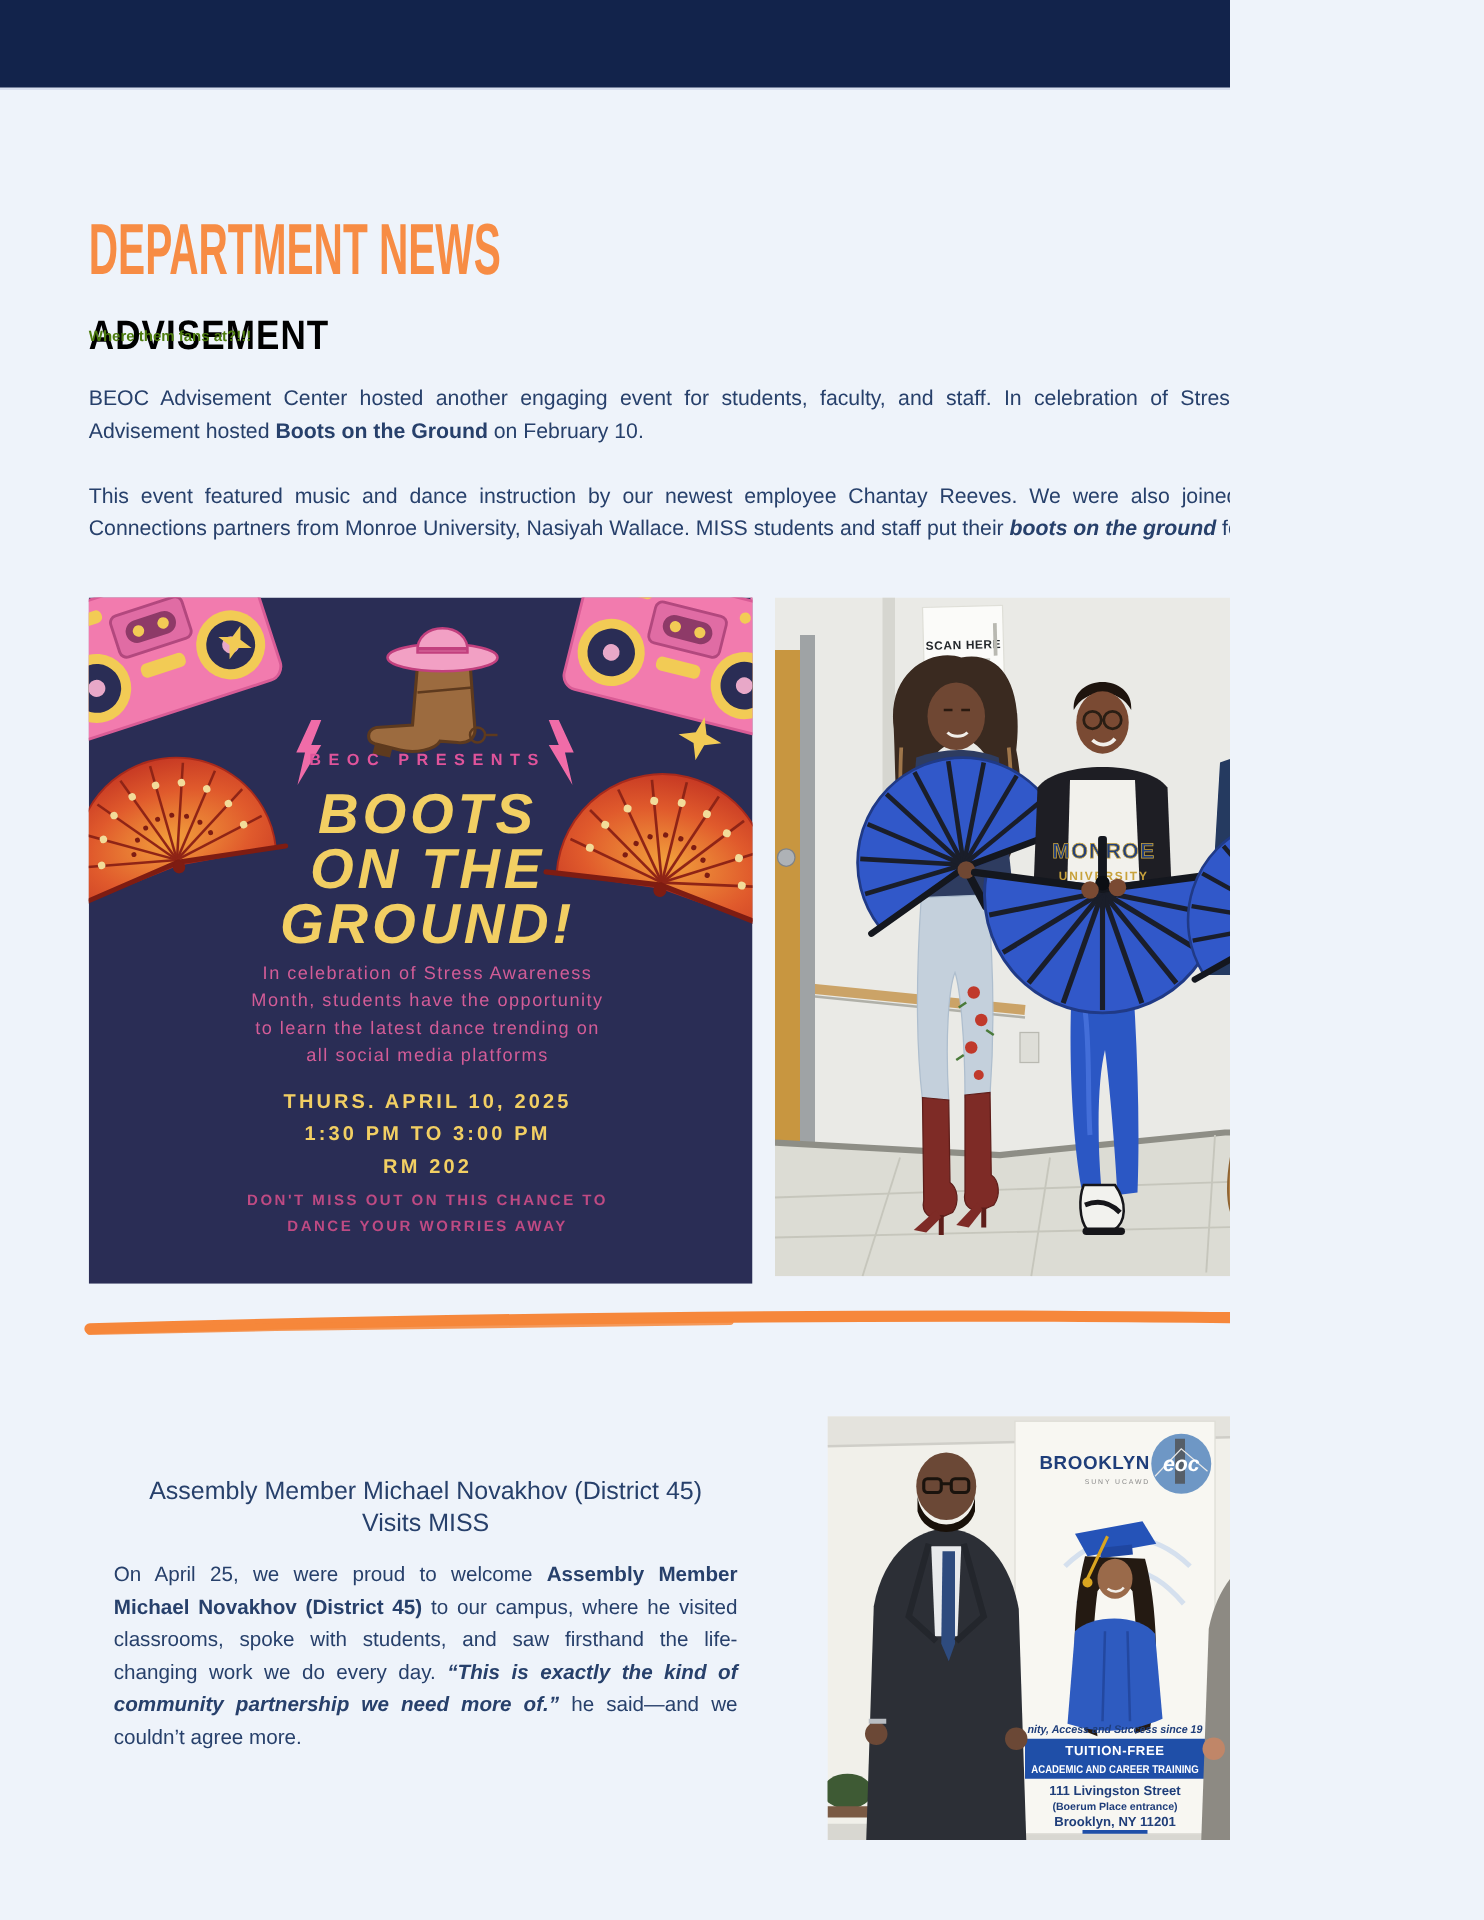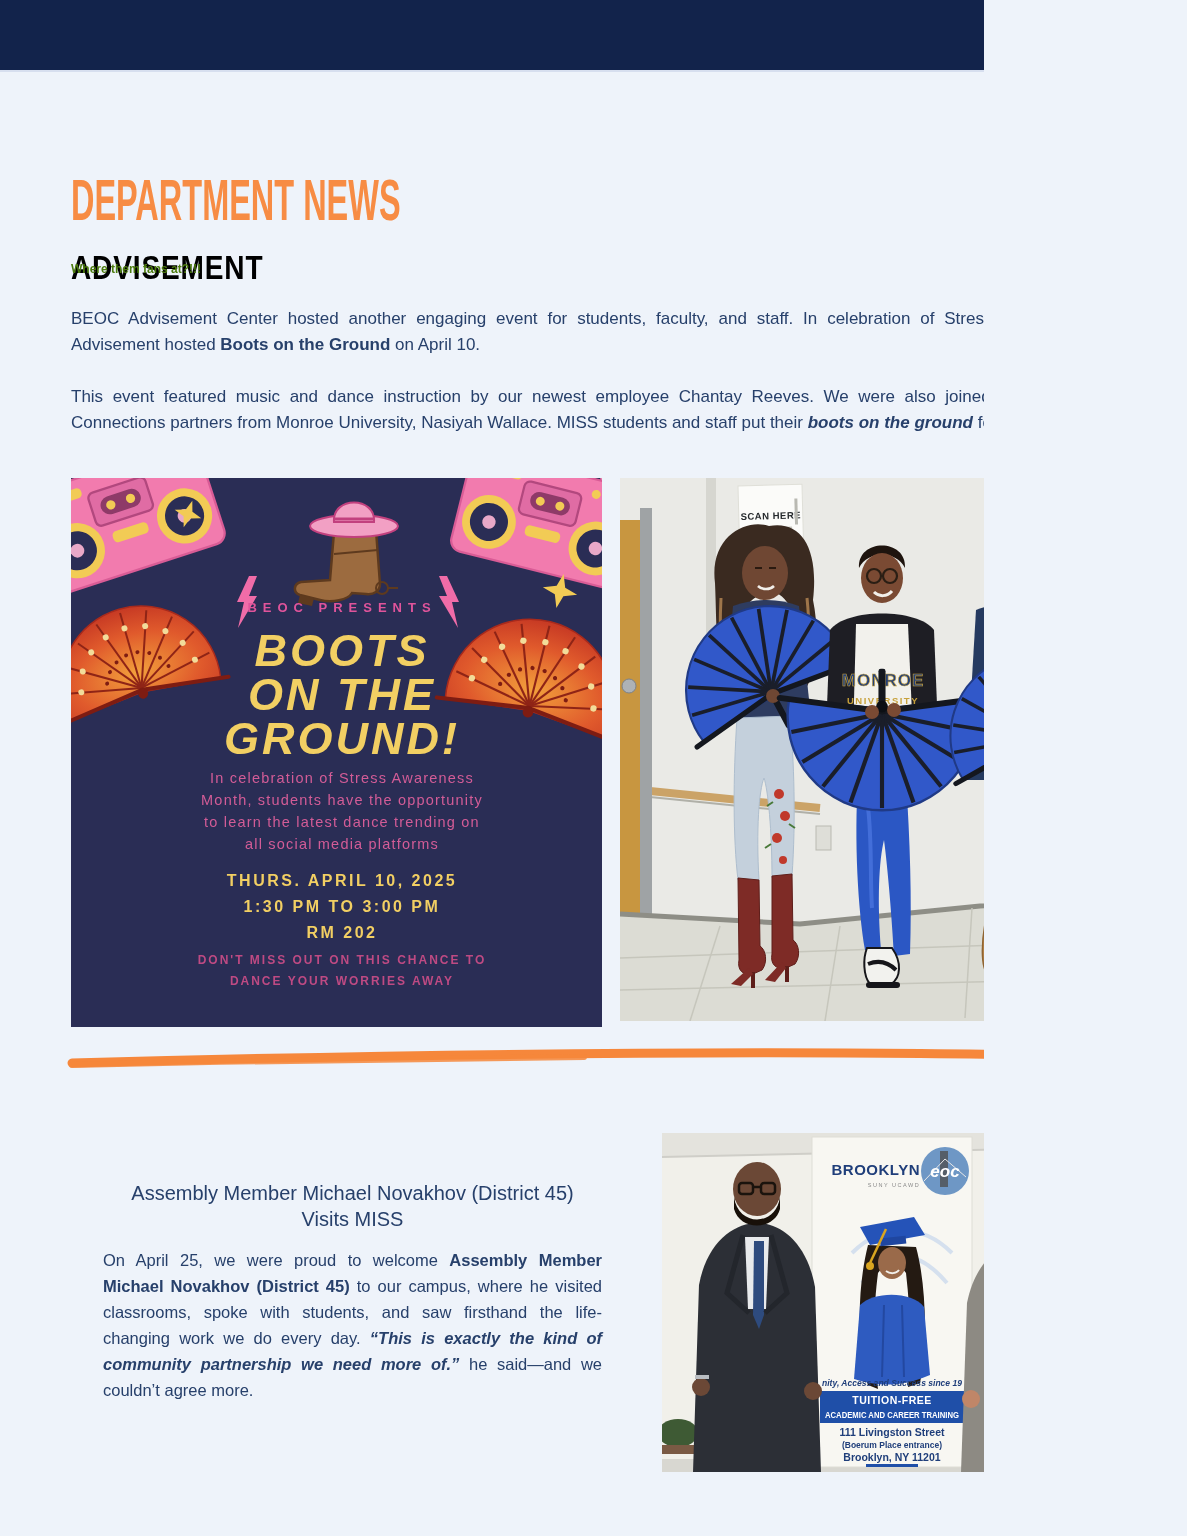--- a/index.html
+++ b/index.html
@@ -14,41 +14,41 @@
   #advisement-h .squeeze{transform:scaleX(0.85);}
   .intro{position:absolute;left:71px;top:262px;font-size:12px;font-weight:bold;color:#4d7c0f;margin:0;}
   .para{position:absolute;left:71px;width:1076px;font-size:17px;line-height:26px;color:#27406B;text-align:justify;margin:0;}
   #p1{top:306px;} #p2{top:384px;}
   .imgbox{position:absolute;display:block;}
   #flyer{left:71px;top:478px;} 
   #photo1{left:620px;top:478px;}
   #divider{left:64px;top:1046px;}
   #beoc-title{position:absolute;left:85px;top:1084px;font-size:64px;}
   #beoc-title .squeeze{transform:scaleX(0.50);}
-  .col{position:absolute;left:103px;top:1180px;width:499px;color:#27406B;}
+  .col{position:absolute;left:91px;top:1180px;width:499px;color:#27406B;}
   .headline{text-align:center;font-size:20px;line-height:26px;margin:0;font-weight:normal;}
   .col .body{font-size:16.5px;line-height:26px;text-align:justify;margin:15px 0 0 0;}
   #photo2{left:662px;top:1133px;}
   b,strong{font-weight:bold;}
   .bi{font-weight:bold;font-style:italic;}
 </style>
 </head>
 <body>
 
 <div class="page">
 
   <div class="topbar"></div>
 
   <h1 id="dept-title" class="display-h"><span class="squeeze">DEPARTMENT NEWS</span></h1>
 
   <h2 id="advisement-h"><span class="squeeze">ADVISEMENT</span></h2>
 
   <p class="intro">Where them fans at?!!!</p>
 
-  <p class="para" id="p1"><span>BEOC Advisement Center hosted another engaging event for students, faculty, and staff. In celebration of Stress Awareness Month, Advisement hosted </span><b>Boots on the Ground</b><span> on April 10.</span></p>
+  <p class="para" id="p1"><span>BEOC Advisement Center hosted another engaging event for students, faculty, and staff. In celebration of Stress Awareness Month, Advisement hosted </span><b>Boots on the Ground</b><span> on February 10.</span></p>
 
   <p class="para" id="p2"><span>This event featured music and dance instruction by our newest employee Chantay Reeves. We were also joined by one of College Connections partners from Monroe University, Nasiyah Wallace.  MISS students and staff put their </span><span class="bi">boots on the ground</span><span> for a great said!</span></p>
 
   <svg id="flyer" class="imgbox" width="531" height="549" viewBox="0 0 531 549" role="img">
     <defs>
       <radialGradient id="fg" cx="50%" cy="70%" r="75%">
         <stop offset="0%" stop-color="#F2A03C"></stop>
           <stop offset="55%" stop-color="#E05A2C"></stop>
           <stop offset="100%" stop-color="#C23322"></stop>
       </radialGradient>

